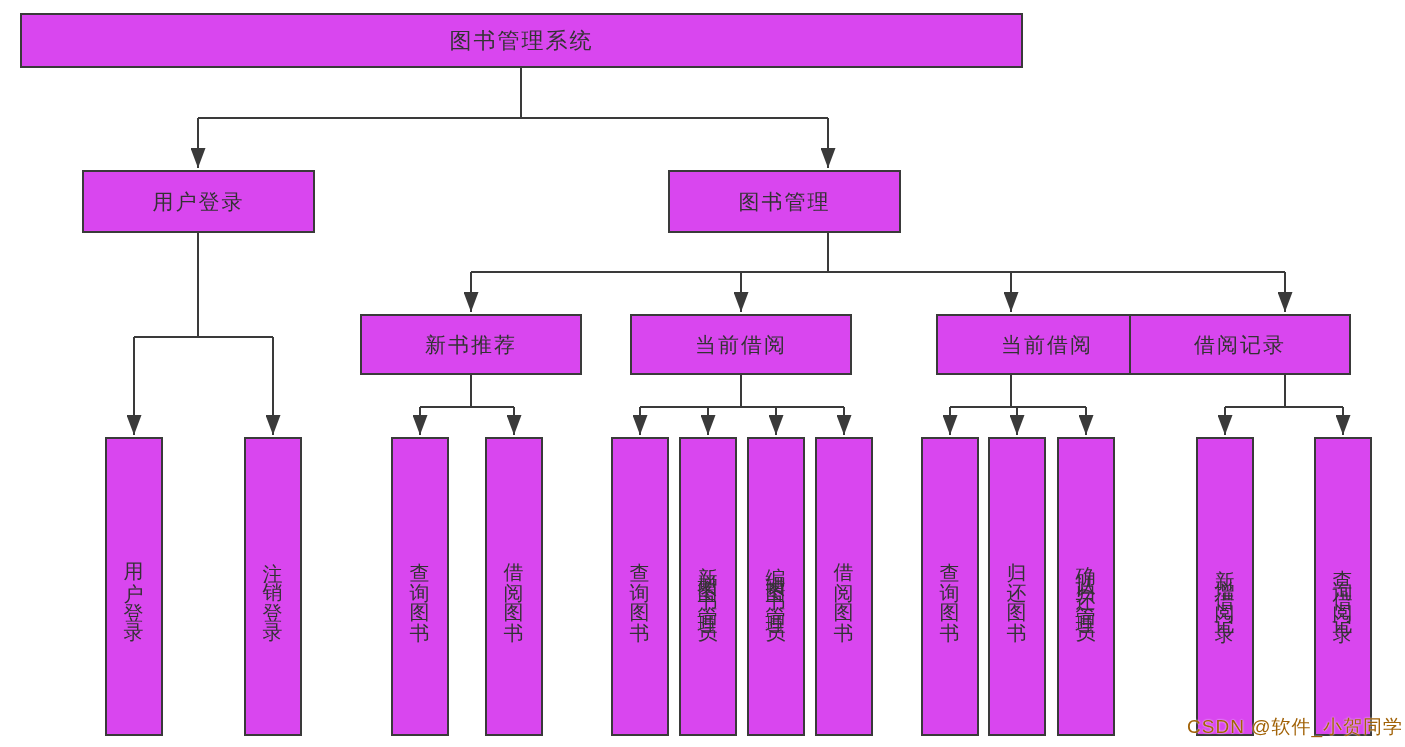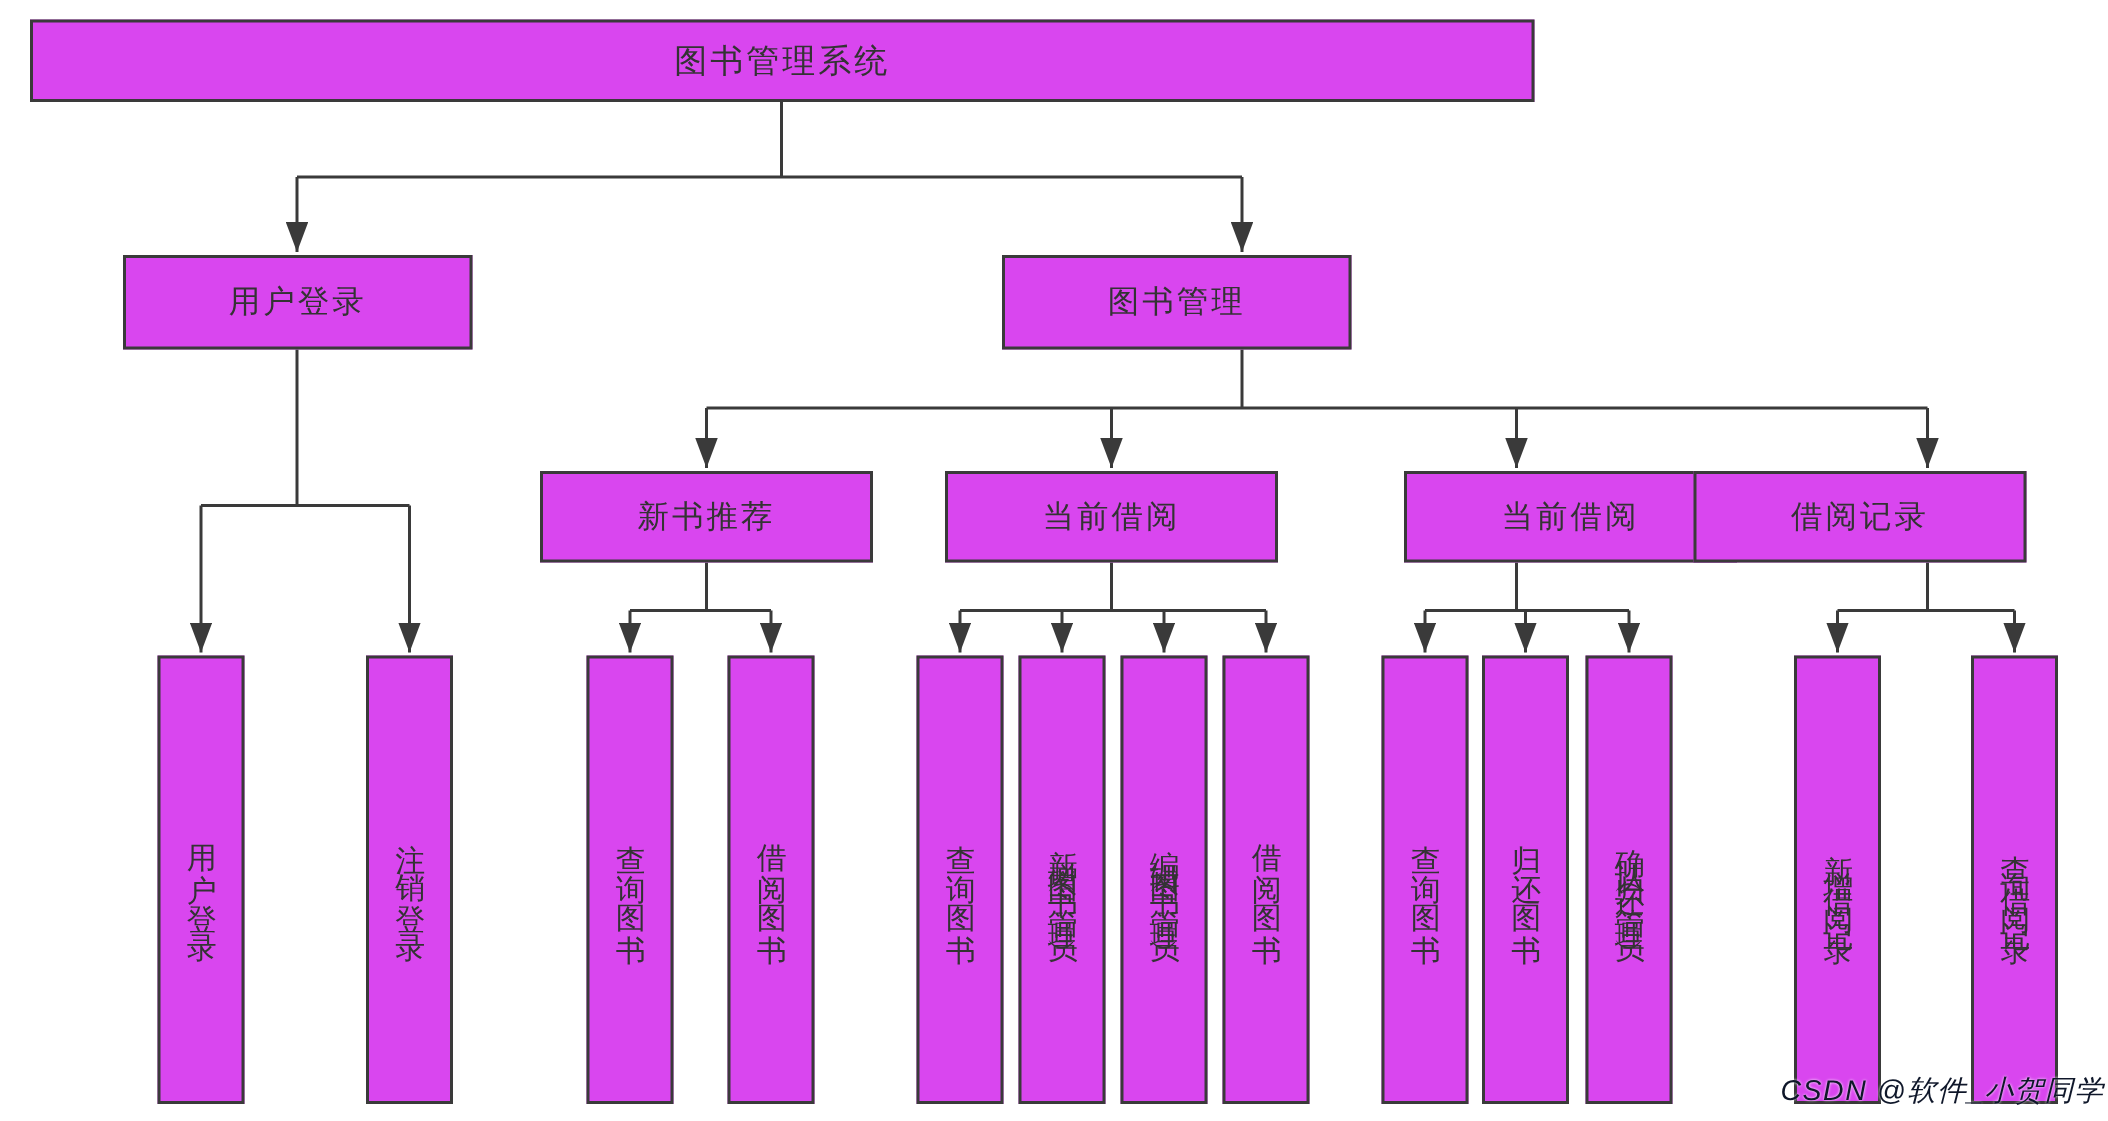--- a/index.html
+++ b/index.html
@@ -75,26 +75,25 @@
   .edge {
     stroke: #3a3a3a;
     stroke-width: 2;
     fill: none;
   }
   #watermark {
     position: absolute;
     top: 714px;
     right: 2px;
     font-size: 19px;
-    color: #0f172a;
+    color: #a16207;
     letter-spacing: 1px;
     white-space: nowrap;
     text-shadow: 0 0 2px #ffffff;
     z-index: 5;
-    font-style: italic;
   }
 </style>
 </head>
 <body>
 
 <div id="canvas">
 
   <svg id="connectors" viewBox="0 0 1405 747" xmlns="http://www.w3.org/2000/svg">
     <defs>
       <marker id="arw" viewBox="0 0 20 15" refX="20" refY="7.5" markerWidth="20" markerHeight="15" markerUnits="userSpaceOnUse" orient="auto">

